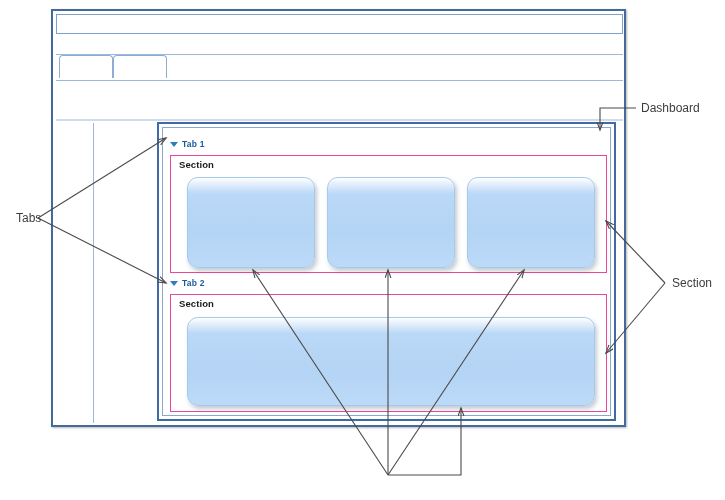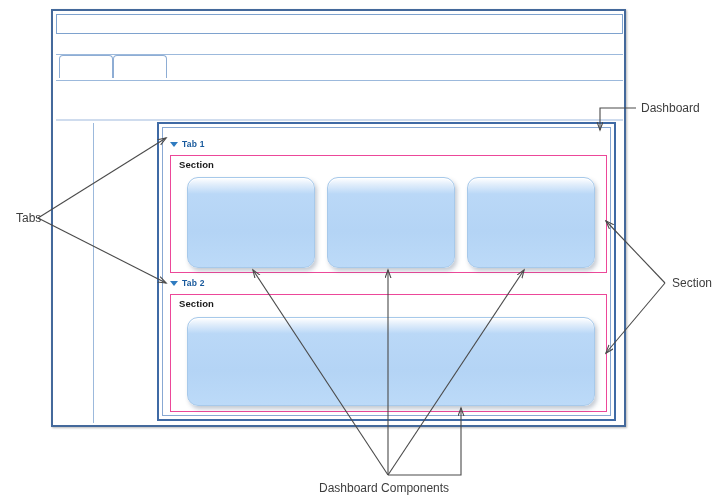--- a/index.html
+++ b/index.html
@@ -133,15 +133,14 @@
       <path d="M388,475 L461,475 L461,408" fill="none" stroke="#4a4a4a" stroke-width="1.1" marker-end="url(#ah)"></path>
     </g>
   </svg>
 
   <div class="anno-text" style="left:641px;top:101px;">Dashboard</div>
 
   <div class="anno-text" style="left:16px;top:211px;">Tabs</div>
 
   <div class="anno-text" style="left:672px;top:276px;">Section</div>
 
-  <div class="anno-text" style="left:319px;top:481px;">Dashboard Components</div>
 
 </div>
 
 </body></html>

